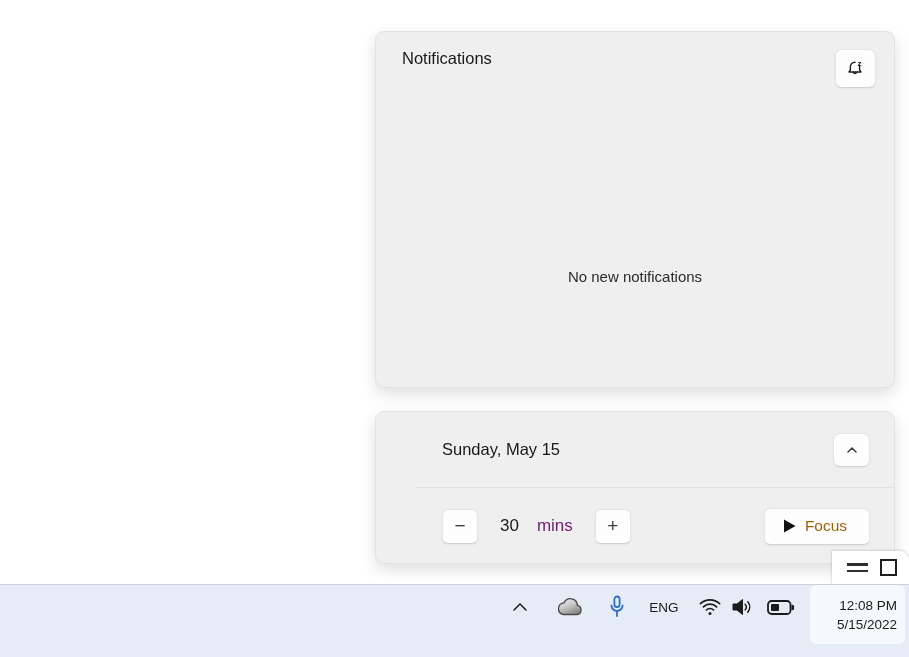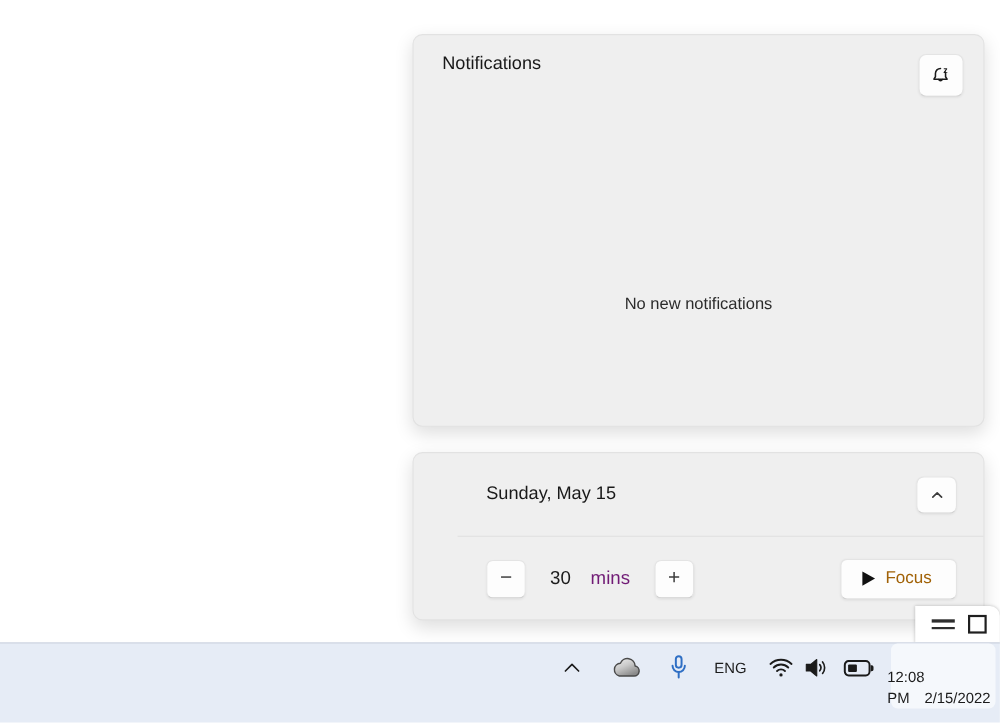--- a/index.html
+++ b/index.html
@@ -121,21 +121,21 @@
   .t-mic     { width:32px; margin-right:7px; }
   .t-lang    { width:48px; margin-right:7px; font-size:13.5px; color:#1b1b1b; }
   .t-wifi    { width:30px; margin-right:1px; }
   .t-speaker { width:32px; margin-right:3px; }
   .t-battery { width:40px; margin-right:9px; }
 
   .clock-box {
     width:95px; height:59px;
     background:#f5f8fc;
     border-radius:6px;
-    display:flex; flex-direction:row; align-items:flex-end; justify-content:center;
+    display:flex; flex-direction:column; align-items:flex-end; justify-content:center;
     padding-right:8px;
     font-size:13.5px; color:#1b1b1b; line-height:19px;
   }
 
   svg { display:block; }
 </style>
 </head>
 <body>
 
 <div class="panel notif-panel">
@@ -253,16 +253,16 @@
       <svg width="32" height="22" viewBox="0 0 32 22">
         <rect x="3" y="5" width="22.5" height="13" rx="3.5" fill="none" stroke="#1b1b1b" stroke-width="1.8"></rect>
         <rect x="6" y="8" width="8" height="7" rx="1" fill="#1b1b1b"></rect>
         <path d="M26.5 8.8h1a1.6 1.6 0 0 1 1.6 1.6v2.2a1.6 1.6 0 0 1-1.6 1.6h-1z" fill="#1b1b1b"></path>
       </svg>
     </span>
   </div>
 
   <div class="clock-box">
     <span>12:08 PM</span>
-    <span>2/15/2022</span>
+    <span>5/15/2022</span>
   </div>
 
 </div>
 
 </body></html>

